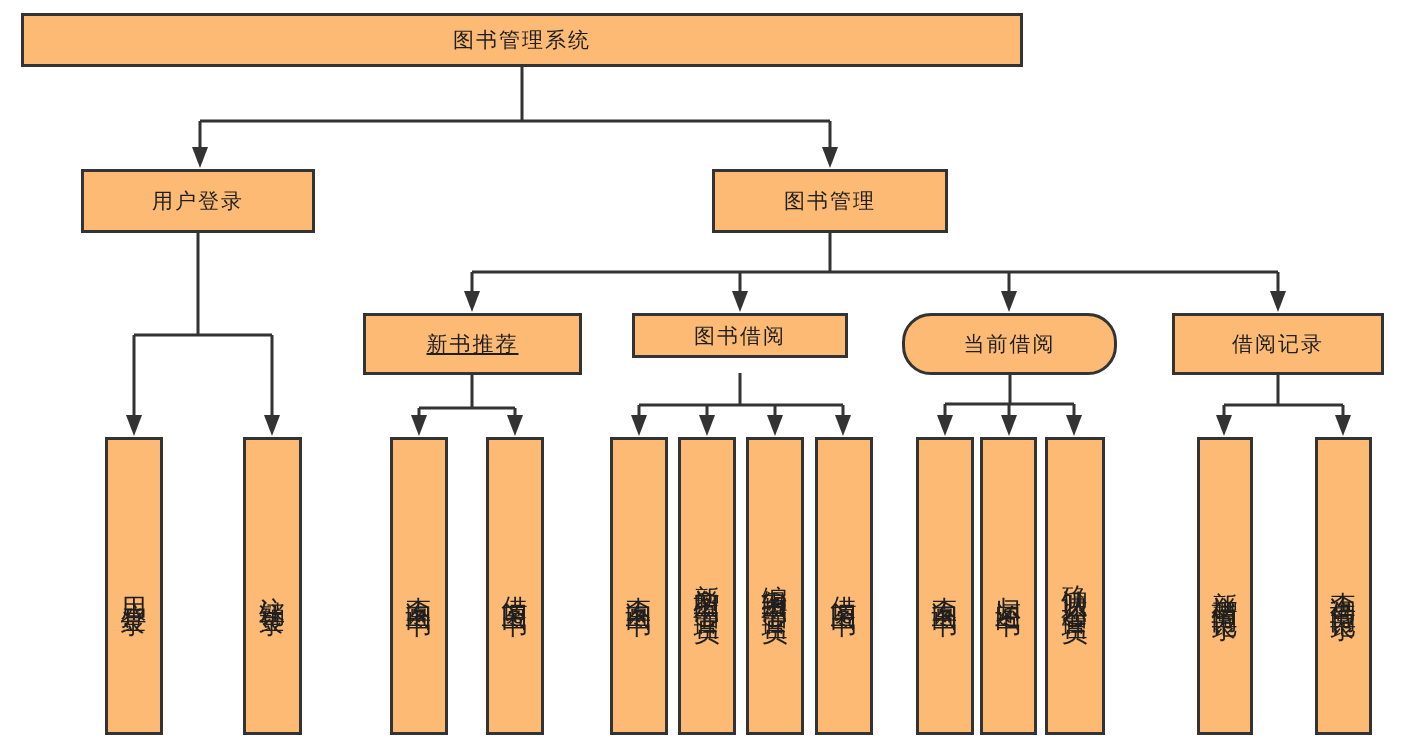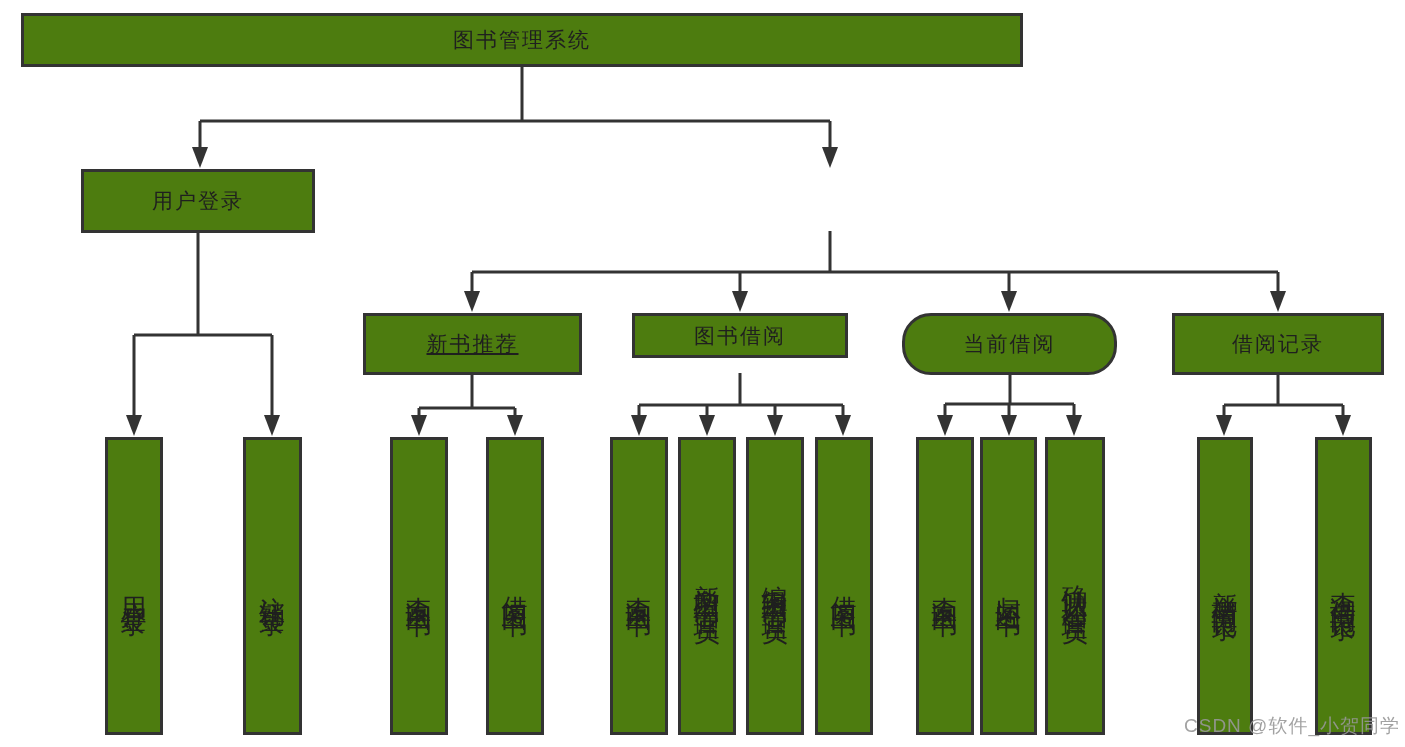--- a/index.html
+++ b/index.html
@@ -27,21 +27,21 @@
     stroke-width: 3;
     fill: none;
   }
   svg.connectors polygon {
     fill: #333333;
     stroke: none;
   }
   .node {
     position: absolute;
     box-sizing: border-box;
-    background: #4d7c0f;
+    background: #fdba74;
     border: 3px solid #333333;
     display: flex;
     align-items: center;
     justify-content: center;
     color: #1f1f1f;
   }
   .hnode {
     font-size: 21px;
     letter-spacing: 2px;
     white-space: nowrap;
@@ -115,20 +115,21 @@
     <g>
       <path d="M1278,373 V405 M1224,405 H1343 M1224,405 V418 M1343,405 V418"></path>
       <polygon points="1216,415 1232,415 1224,436"></polygon>
       <polygon points="1335,415 1351,415 1343,436"></polygon>
     </g>
   </svg>
 
   <div class="node hnode" style="left:21px; top:13px; width:1002px; height:54px;">图书管理系统</div>
 
   <div class="node hnode" style="left:81px; top:169px; width:234px; height:64px;">用户登录</div>
+  <div class="node hnode" style="left:712px; top:169px; width:236px; height:64px;">图书管理</div>
 
   <div class="node hnode" style="left:363px; top:313px; width:219px; height:62px;text-decoration:underline;">新书推荐</div>
   <div class="node hnode" style="left:632px; top:313px; width:216px; height:45px;">图书借阅</div>
   <div class="node hnode" style="left:902px; top:313px; width:215px; height:62px;border-radius:29px;">当前借阅</div>
   <div class="node hnode" style="left:1172px; top:313px; width:212px; height:62px;">借阅记录</div>
 
   <div class="node leaf" style="left:105px; top:437px; width:58px; height:298px;">用户登录</div>
   <div class="node leaf" style="left:243px; top:437px; width:59px; height:298px;">注销登录</div>
 
   <div class="node leaf" style="left:390px; top:437px; width:58px; height:298px;">查询图书</div>
@@ -139,15 +140,14 @@
   <div class="node leaf" style="left:746px; top:437px; width:58px; height:298px;">编辑图书（管理员）</div>
   <div class="node leaf" style="left:815px; top:437px; width:58px; height:298px;">借阅图书</div>
 
   <div class="node leaf" style="left:916px; top:437px; width:58px; height:298px;">查询图书</div>
   <div class="node leaf" style="left:980px; top:437px; width:57px; height:298px;">归还图书</div>
   <div class="node leaf" style="left:1045px; top:437px; width:60px; height:298px;">确认归还（管理员）</div>
 
   <div class="node leaf" style="left:1197px; top:437px; width:56px; height:298px;">新增借阅记录</div>
   <div class="node leaf" style="left:1315px; top:437px; width:57px; height:298px;">查询借阅记录</div>
 
-  <div class="watermark">CSDN @软件_小贺同学</div>
 
 </div>
 
 </body></html>

